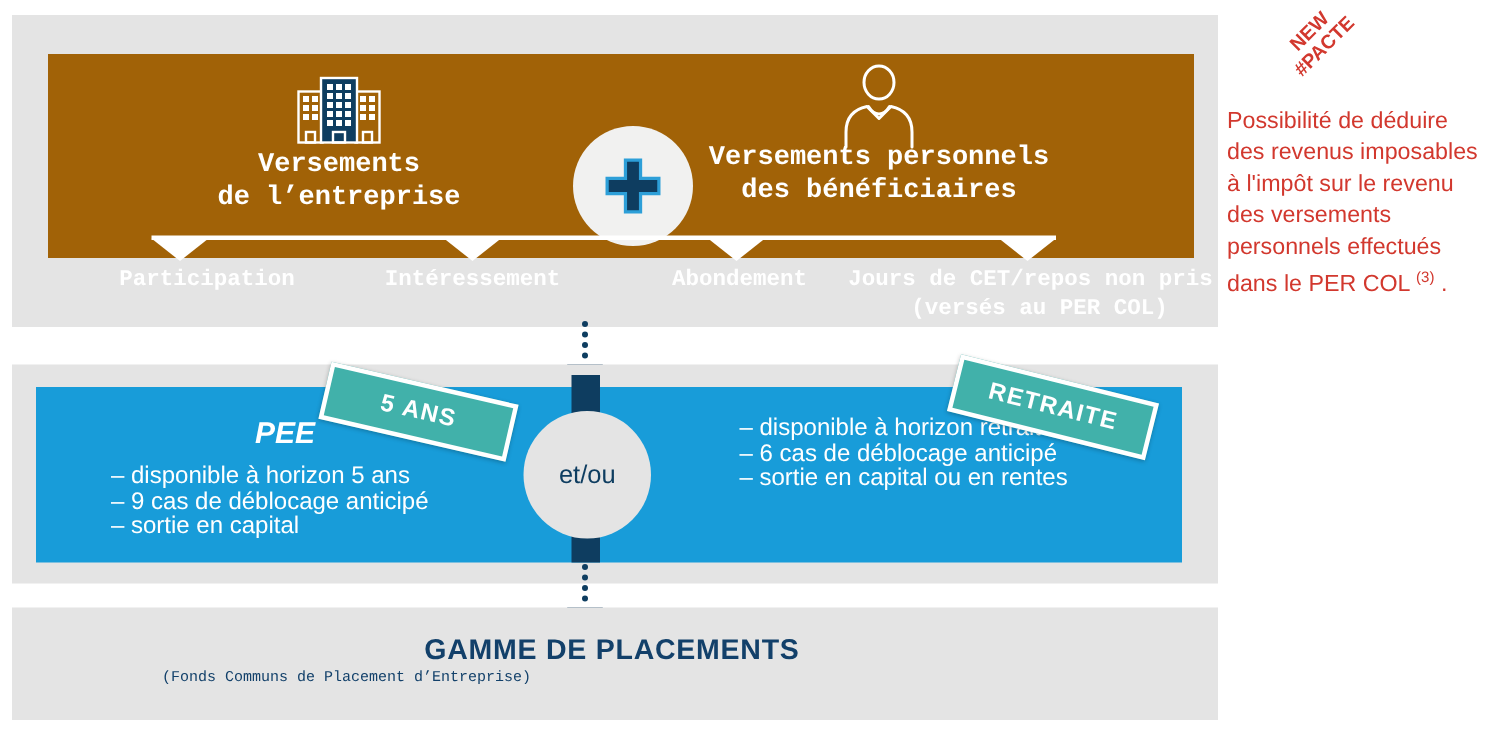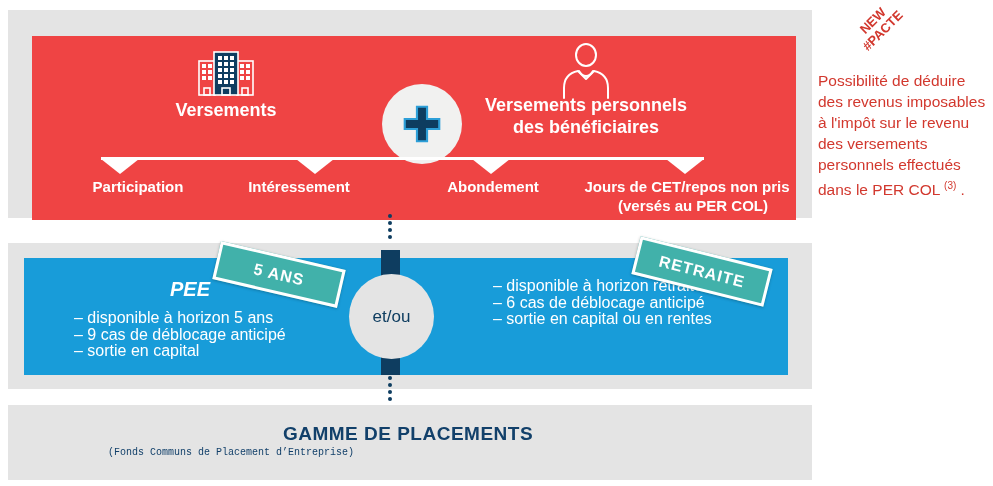--- a/index.html
+++ b/index.html
@@ -5,21 +5,21 @@
   html,body{margin:0;padding:0;background:#ffffff;}
   .stage{
     position:relative;width:993px;height:486px;background:#ffffff;overflow:hidden;
     font-family:"Liberation Sans",sans-serif;
   }
   .panel{position:absolute;left:8px;width:804px;background:#e4e4e4;}
   .panel-top{top:10px;height:208px;}
   .panel-mid{top:243px;height:146px;}
   .panel-bottom{top:405px;height:75px;}
 
-  .navy-box{position:absolute;left:24px;top:26px;width:764px;height:184px;background:#ef4444;}
+  .navy-box{position:absolute;left:24px;top:26px;width:764px;height:136px;background:#a16207;font-family:Liberation Mono, monospace;}
   .blue-box{position:absolute;left:24px;top:258px;width:764px;height:117px;background:#189cd9;}
 
   .top-title{position:absolute;text-align:center;transform:translateX(-50%);
     font-size:18px;font-weight:bold;line-height:22px;color:#ffffff;white-space:nowrap;}
 
   .icon-abs{position:absolute;transform:translateX(-50%);}
 
   .plus-circle{position:absolute;left:350px;top:48px;width:80px;height:80px;border-radius:50%;
     background:#f1f1f0;display:flex;align-items:center;justify-content:center;}
 
@@ -111,20 +111,21 @@
               <rect x="49" y="26" width="4" height="4"></rect>
           </g>
           <rect x="25" y="38" width="8" height="7"></rect>
           <rect x="7" y="38" width="6" height="7"></rect>
           <rect x="45" y="38" width="6" height="7"></rect>
         </svg>
       </div>
 
       <div class="top-title" style="left:194px;top:63px;">
         <div>Versements</div>
+        <div>de l’entreprise</div>
       </div>
 
       <div class="plus-circle">
         <svg width="46" height="46" viewBox="0 0 64 64">
           <path d="M25,8 h14 v17 h17 v14 h-17 v17 h-14 v-17 h-17 v-14 h17 z" fill="#0e3d60" stroke="#2d9fd8" stroke-width="3"></path>
         </svg>
       </div>
 
       <div class="icon-abs" style="left:554px;top:6px;">
         <svg width="56" height="58" viewBox="0 0 56 58" fill="none" stroke="#ffffff" stroke-width="2" stroke-linecap="round" stroke-linejoin="round">
@@ -139,21 +140,21 @@
         <div>des bénéficiaires</div>
       </div>
 
       <div class="timeline-line" style="left:69px;top:121px;"></div>
       <div class="tl-marker" style="left:69px;top:123px;"></div>
       <div class="tl-marker" style="left:264px;top:123px;"></div>
       <div class="tl-marker" style="left:440px;top:123px;"></div>
       <div class="tl-marker" style="left:634px;top:123px;"></div>
 
       <div class="tl-label" style="left:88px;top:142px;padding-left:36px;">Participation</div>
-      <div class="tl-label" style="left:267px;top:142px;">Intéressement</div>
+      <div class="tl-label" style="left:283px;top:142px;">Intéressement</div>
       <div class="tl-label" style="left:461px;top:142px;">Abondement</div>
       <div class="tl-label" style="left:655px;top:142px;">Jours de CET/repos non pris</div>
       <div class="tl-sublabel" style="left:661px;top:161px;">(versés au PER COL)</div>
     </div>
   </div>
 
   <div class="dotted-arrow arrow-1">
     <div class="dot"></div>
       <div class="dot"></div>
       <div class="dot"></div>

